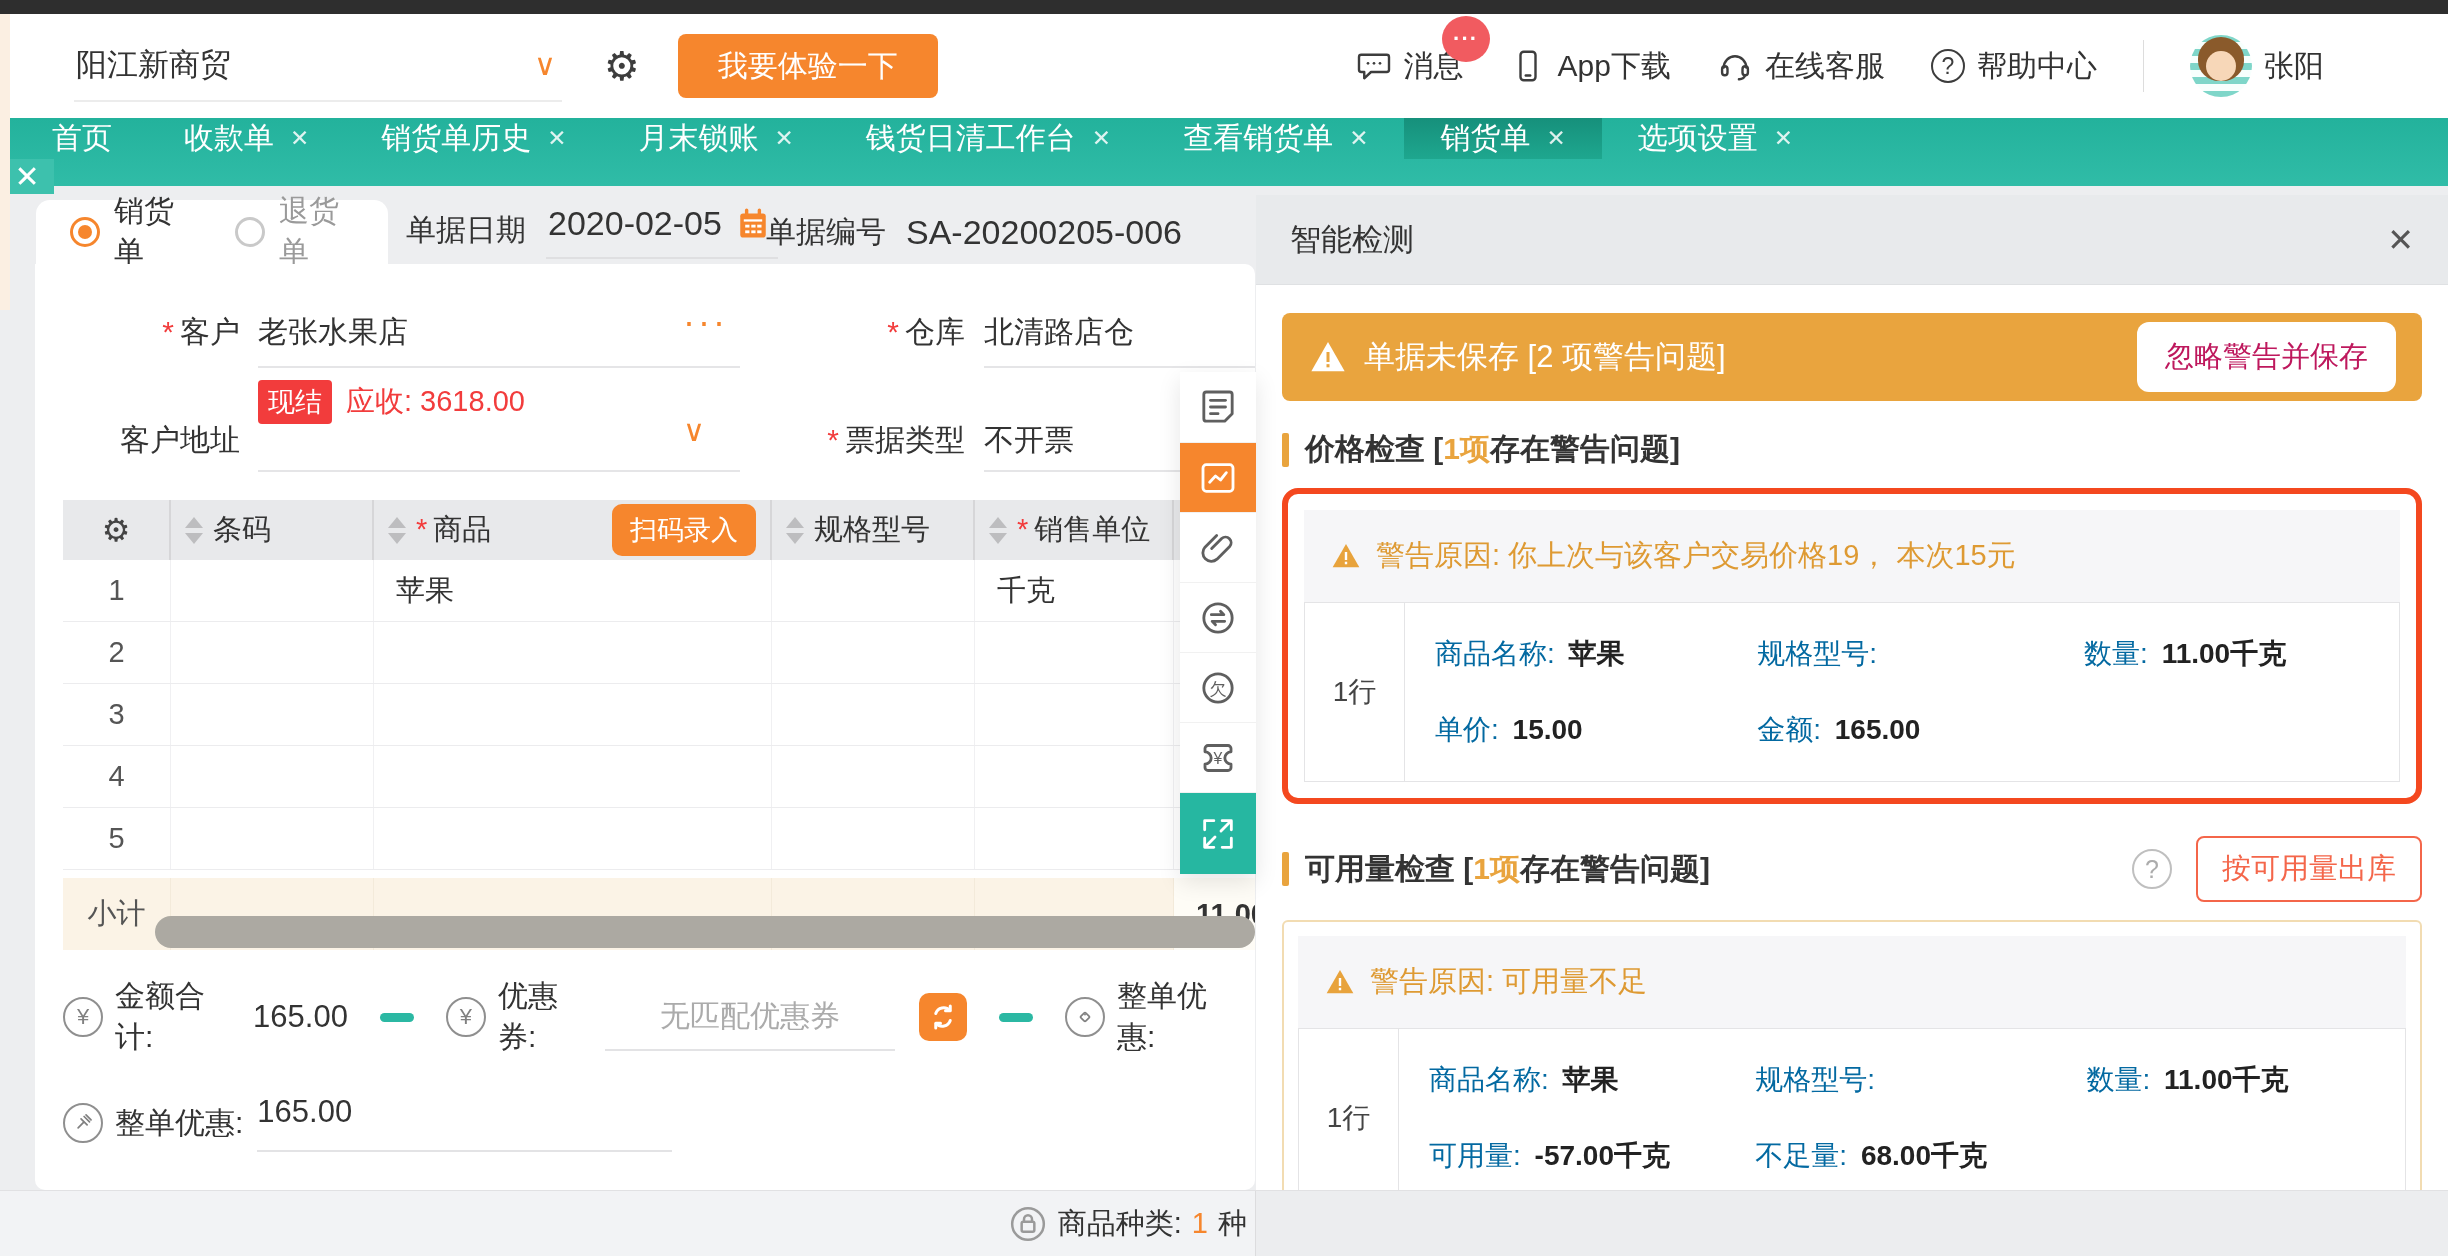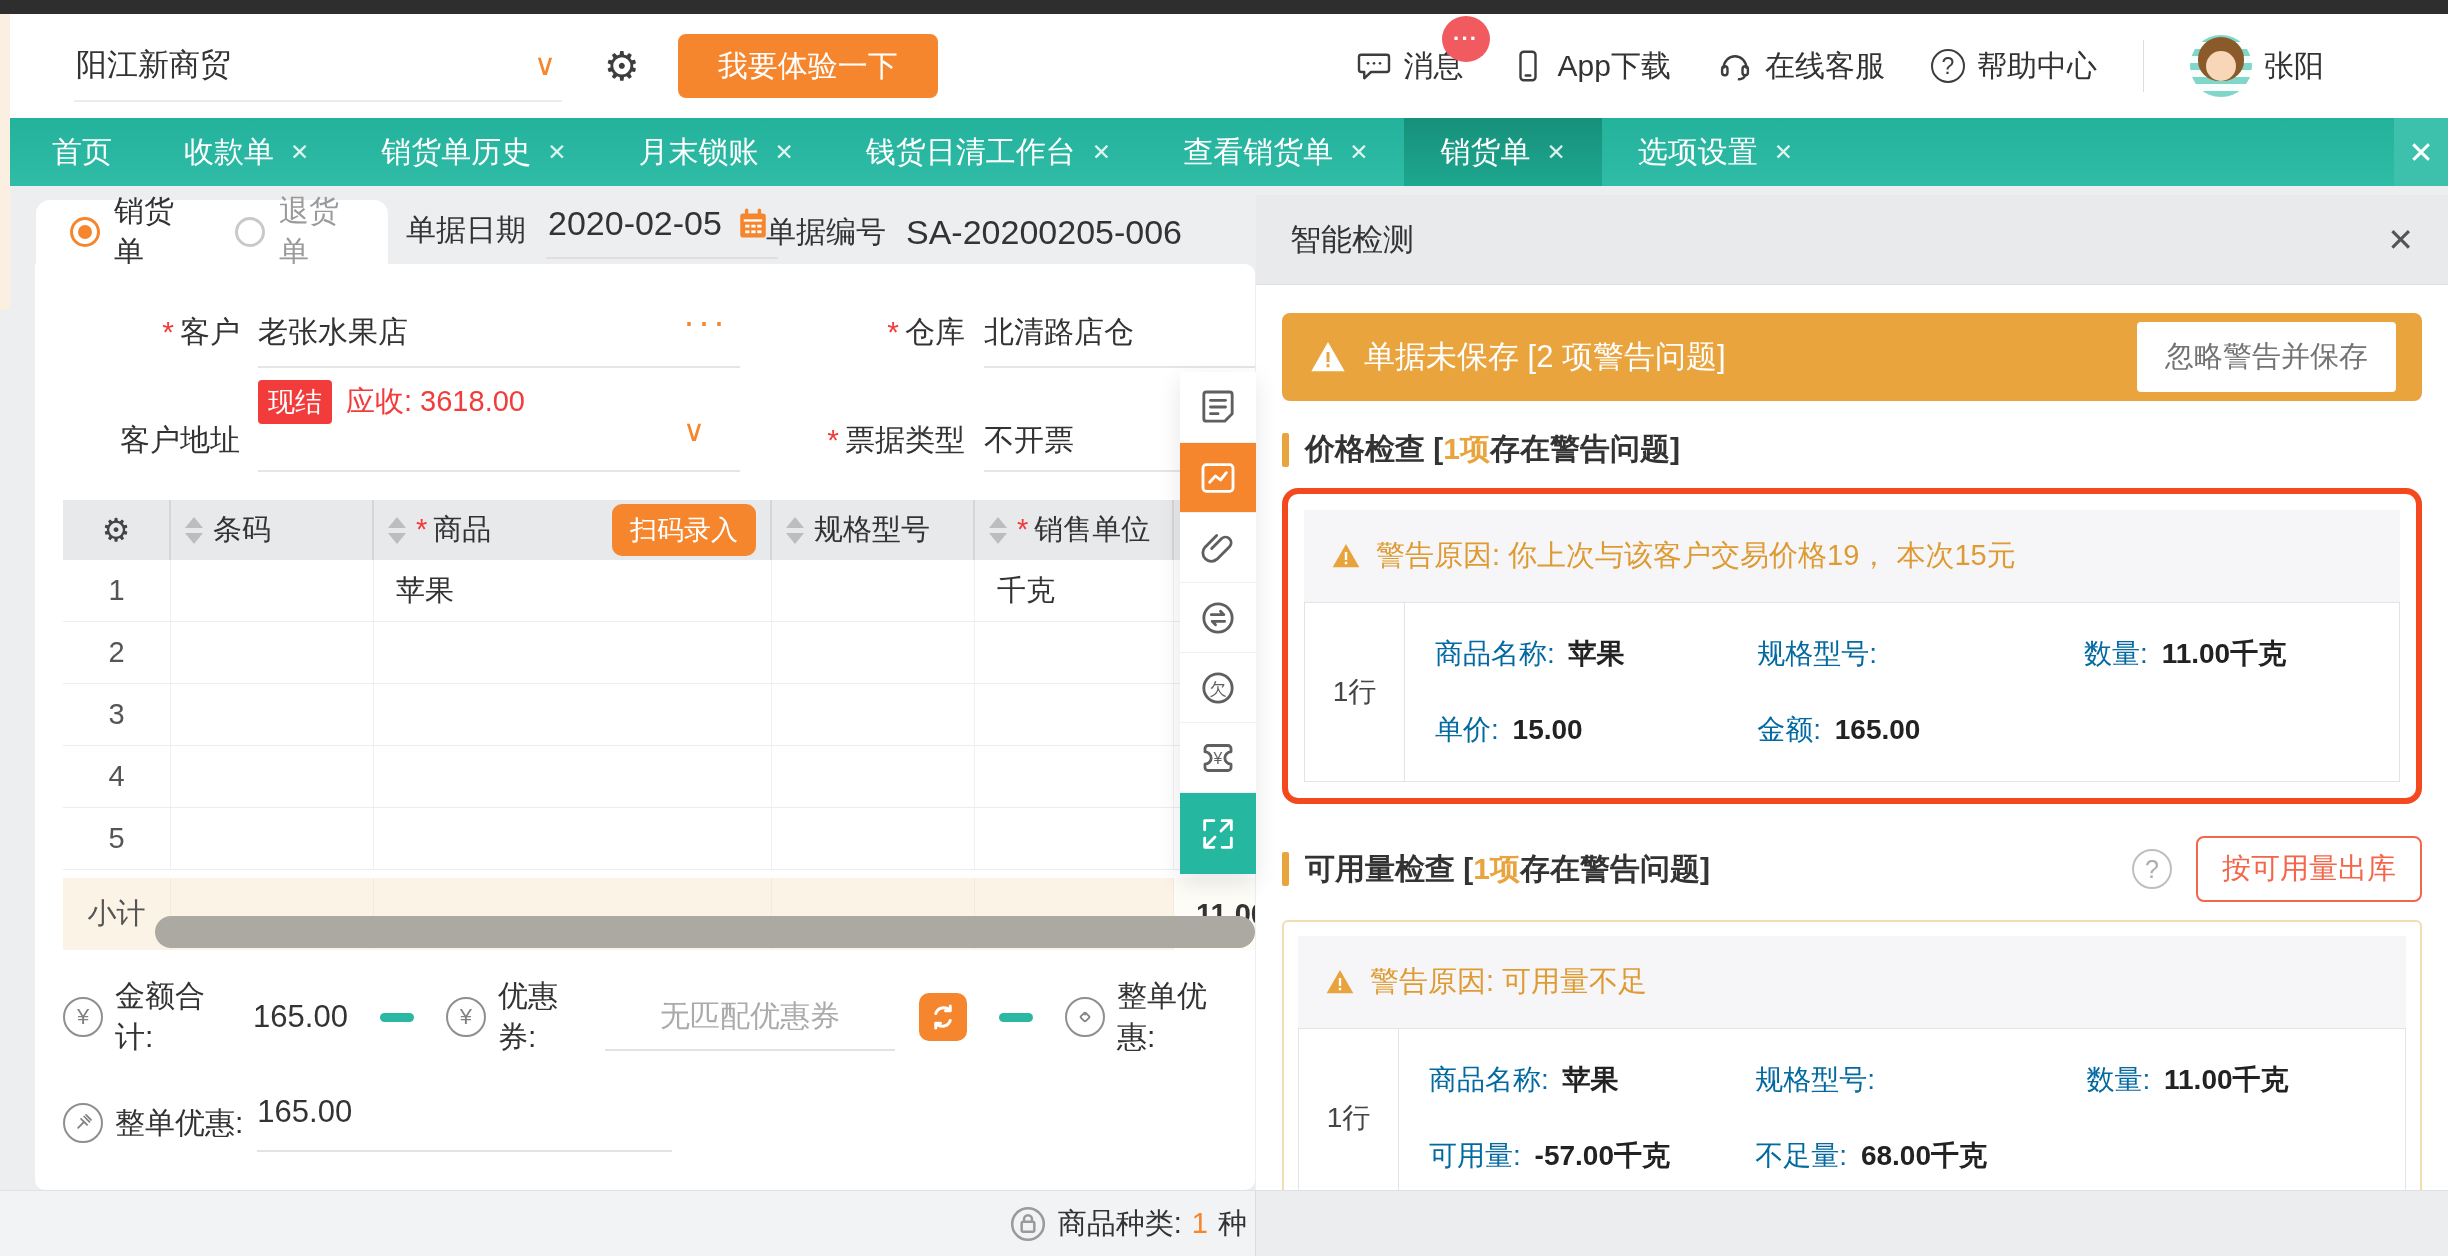--- a/index.html
+++ b/index.html
@@ -27,21 +27,21 @@
   .help-circ{width:34px;height:34px;border-radius:50%;border:2px solid #3d3d3d;color:#3d3d3d;
     display:flex;align-items:center;justify-content:center;font-size:23px;}
   .tb-divider{width:1px;height:52px;background:#DDDDDD;}
   .avatar{width:62px;height:62px;border-radius:50%;position:relative;overflow:hidden;
     background:repeating-linear-gradient(180deg,#7FD6C9 0 7px,#F7FFFD 7px 14px);}
   .avatar::before{content:"";position:absolute;left:8px;top:2px;width:46px;height:44px;border-radius:50% 50% 46% 46%;background:#8A5A2B;}
   .avatar::after{content:"";position:absolute;left:16px;top:16px;width:30px;height:30px;border-radius:50%;background:#F7D7B8;}
   .username{font-size:30px;}
   
   .tabbar{position:absolute;left:0;top:118px;width:100%;height:68px;display:flex;
-    background:linear-gradient(180deg,#23B29C,#30BCA7);}
+    background:linear-gradient(180deg,#23B29C,#30BCA7);flex-direction:column;}
   .tab-list{display:flex;flex:1;padding-left:16px;}
   .tab{display:flex;align-items:center;padding:0 36px;color:#fff;font-size:30px;gap:16px;}
   .tab.active{background:linear-gradient(180deg,#16907B,#1EA78F);}
   .tab-close{font-size:23px;opacity:.85;}
   .tabbar-close{width:54px;background:#3DC1AD;display:flex;align-items:center;justify-content:center;color:#fff;font-size:30px;}
   
   .content{position:absolute;left:0;top:186px;width:100%;height:1004px;}
   .radio-tab{position:absolute;left:36px;top:14px;width:352px;height:64px;background:#fff;border-radius:14px 14px 0 0;
     display:flex;align-items:center;padding:0 34px;gap:46px;}
   .radio{display:flex;align-items:center;gap:14px;font-size:30px;}
@@ -116,21 +116,21 @@
   
   .right-panel{position:absolute;left:1256px;top:9px;width:1192px;height:995px;background:#fff;z-index:5;
     display:flex;flex-direction:column;}
   .panel-header{height:90px;flex:none;background:#E8EAEC;display:flex;align-items:center;justify-content:space-between;
     padding:0 34px;font-size:31px;border-bottom:1px solid #DFE1E3;}
   .panel-close{font-size:32px;color:#555;}
   .panel-body{flex:1;padding:28px 26px;overflow:hidden;}
   .banner{height:88px;background:#E9A43E;border-radius:8px;display:flex;align-items:center;padding:0 26px;}
   .banner svg{width:40px;height:40px;flex:none;}
   .banner-text{color:#fff;font-size:31px;margin-left:16px;flex:1;}
-  .banner-btn{background:#fff;color:#737373;font-size:29px;padding:15px 28px;border-radius:4px;flex:none;}
+  .banner-btn{background:#fff;color:#be185d;font-size:29px;padding:15px 28px;border-radius:12px;flex:none;}
   .sec-head{display:flex;align-items:center;margin:28px 0 18px;}
   .sec-head-row{display:flex;align-items:center;justify-content:space-between;margin:32px 0 18px;}
   .sec-left{display:flex;align-items:center;}
   .sec-bar{width:7px;height:34px;background:#E9A43E;border-radius:2px;margin-right:16px;flex:none;}
   .sec-title{font-size:30px;font-weight:700;color:#333;}
   .sec-title .cnt{color:#E9A43E;}
   .sec-right{display:flex;align-items:center;gap:24px;}
   .help-icon{width:40px;height:40px;border-radius:50%;border:2px solid #BFBFBF;color:#ACACAC;
     display:flex;align-items:center;justify-content:center;font-size:25px;}
   .avail-btn{border:2px solid #F4664A;color:#F4664A;font-size:29px;padding:11px 24px;border-radius:8px;background:#fff;}

